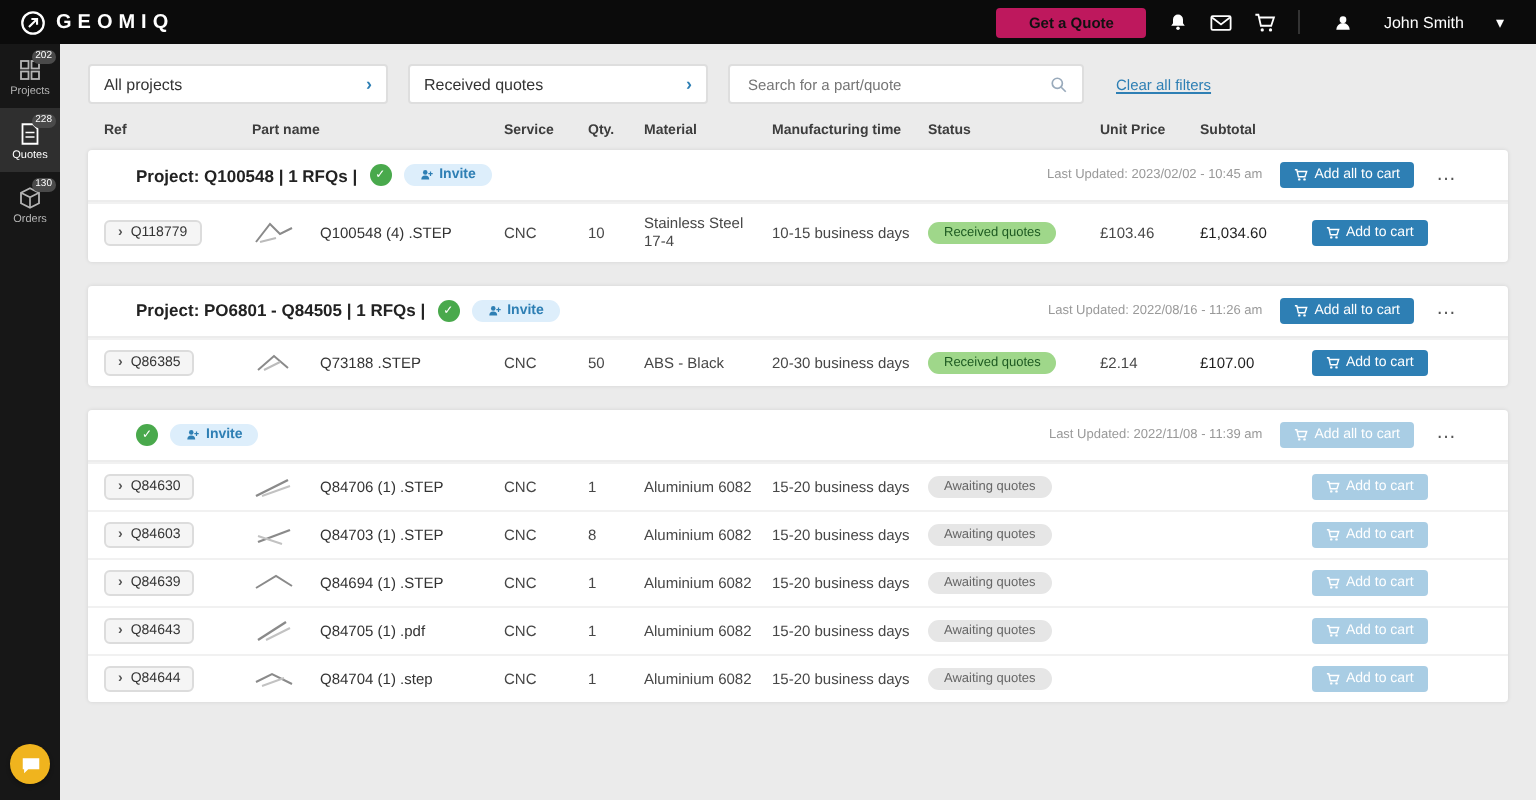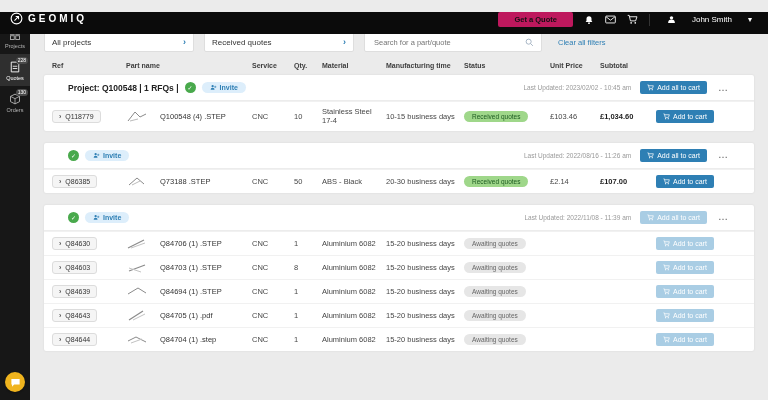--- a/index.html
+++ b/index.html
@@ -1,21 +1,21 @@
 <!DOCTYPE html>
 <html><head>
 <meta charset="utf-8">
 <style>
   html,body{margin:0;padding:0}
   body{width:768px;height:400px;position:relative;overflow:hidden;background:#ebebeb;
        font-family:"Liberation Sans","DejaVu Sans",sans-serif;-webkit-font-smoothing:antialiased}
 
   
-  .topbar{position:absolute;top:12px;left:0;right:0;height:22px;background:#0b0b0b;display:flex;
-          align-items:flex-start;padding:0 10px;box-sizing:border-box;z-index:5}
+  .topbar{position:absolute;top:0;left:0;right:0;height:22px;background:#0b0b0b;display:flex;
+          align-items:center;padding:0 10px;box-sizing:border-box;z-index:5}
   .logo{display:flex;align-items:center;gap:5px;color:#fff}
   .logo-text{font-size:10px;font-weight:700;letter-spacing:3px;color:#fff}
   .topbar-right{margin-left:auto;display:flex;align-items:center;gap:11px}
   .btn-quote{background:#be185d;color:#111;font-size:7.5px;font-weight:700;padding:3px 16px;
              border:none;border-radius:2px;cursor:pointer}
   .icon-btn{background:none;border:none;padding:0;display:flex;align-items:center;cursor:pointer}
   .tb-sep{width:1px;height:12px;background:#333}
   .user{display:flex;align-items:center;gap:16px;color:#fff;font-size:8px;background:none;border:none;cursor:pointer}
 
   
@@ -35,21 +35,21 @@
   .main{position:absolute;top:22px;left:30px;right:0;bottom:0;padding:10px 14px;box-sizing:border-box;overflow:hidden}
   .page-title{font-size:11px;font-weight:700;color:#1e1e1e;margin:0 0 9px}
   .filters{display:flex;align-items:center;gap:10px;margin-bottom:10px}
   .select{width:150px;height:20px;background:#fff;border:1px solid #dedede;border-radius:2px;
           display:flex;align-items:center;justify-content:space-between;padding:0 7px;font-size:8px;
           color:#333;cursor:pointer;box-sizing:border-box}
   .select .chev{color:#2e7fb4;font-weight:700;font-size:9px}
   .search{width:178px;height:20px;background:#fff;border:1px solid #dedede;border-radius:2px;
           display:flex;align-items:center;padding:0 7px;gap:4px;box-sizing:border-box}
   .search input{border:none;outline:none;flex:1;font-size:7.5px;color:#333;background:transparent;font-family:inherit}
-  .link-clear{font-size:7.5px;color:#2e7fb4;cursor:pointer;background:none;border:none}
+  .link-clear{font-size:7.5px;color:#2e7fb4;text-decoration:underline;cursor:pointer;background:none;border:none}
 
   
   .grid{display:grid;grid-template-columns:70px 30px 1fr 38px 24px 60px 74px 82px 46px 52px 72px 14px;
         column-gap:4px;align-items:center}
   .thead{padding:0 8px 6px;font-size:7px;font-weight:700;color:#3d3d3d}
   .h-part{grid-column:2 / span 2}
 
   .project{background:#fff;border-radius:2px;margin-bottom:12px;box-shadow:0 0 2px rgba(0,0,0,.10)}
   .p-head{display:flex;align-items:center;gap:6px;padding:6px 24px;border-bottom:1px solid #ececec}
   .p-title{font-size:8.5px;font-weight:700;color:#222}
@@ -65,21 +65,21 @@
   .menu-dots{font-size:10px;color:#555;border:none;background:none;cursor:pointer;line-height:6px;padding:0 2px}
 
   .row{padding:5px 8px;border-top:1px solid #f1f1f1;font-size:7.5px;color:#474747}
   .ref-pill{display:inline-flex;align-items:center;gap:4px;background:#f5f5f5;border:1px solid #dcdcdc;
             border-radius:3px;padding:2px 6px;font-size:7px;color:#333;cursor:pointer}
   .ref-pill .chev{color:#555;font-weight:700}
   .pill{display:inline-block;padding:2px 8px;border-radius:9px;font-size:6.5px;white-space:nowrap}
   .pill.green{background:#9fd78a;color:#1d5a21}
   .pill.gray{background:#e6e6e6;color:#666}
   .c-part{color:#333}
-  .c-sub{font-weight:700;color:#1e1e1e}
+  .c-sub{font-weight:400;color:#1e1e1e}
   .c-mat{line-height:1.25}
   svg{display:block}
 </style>
 </head>
 <body>
 
 <header class="topbar">
   <div class="logo">
     <span>
       <svg width="13" height="13" viewBox="0 0 16 16">
@@ -267,20 +267,21 @@
               </svg>
             </span>
             <span>Add to cart</span>
           </button></div>
       <div></div>
     </div>
   </section>
 
   <section class="project">
     <div class="p-head">
+      <span class="p-title">Project: PO6801 - Q84505 | 1 RFQs |</span>
       <span class="p-dot">✓</span>
       <button class="btn-invite">
         <span>
           <svg width="7" height="7" viewBox="0 0 16 16">
               <circle cx="6" cy="5" r="2.6" fill="#2e7fb4"></circle>
               <path d="M1.5 13a4.5 4.5 0 0 1 9 0z" fill="#2e7fb4"></path>
               <path d="M12 4v5M9.5 6.5h5" stroke="#2e7fb4" stroke-width="1.4"></path>
             </svg>
         </span>
         <span>Invite</span>

